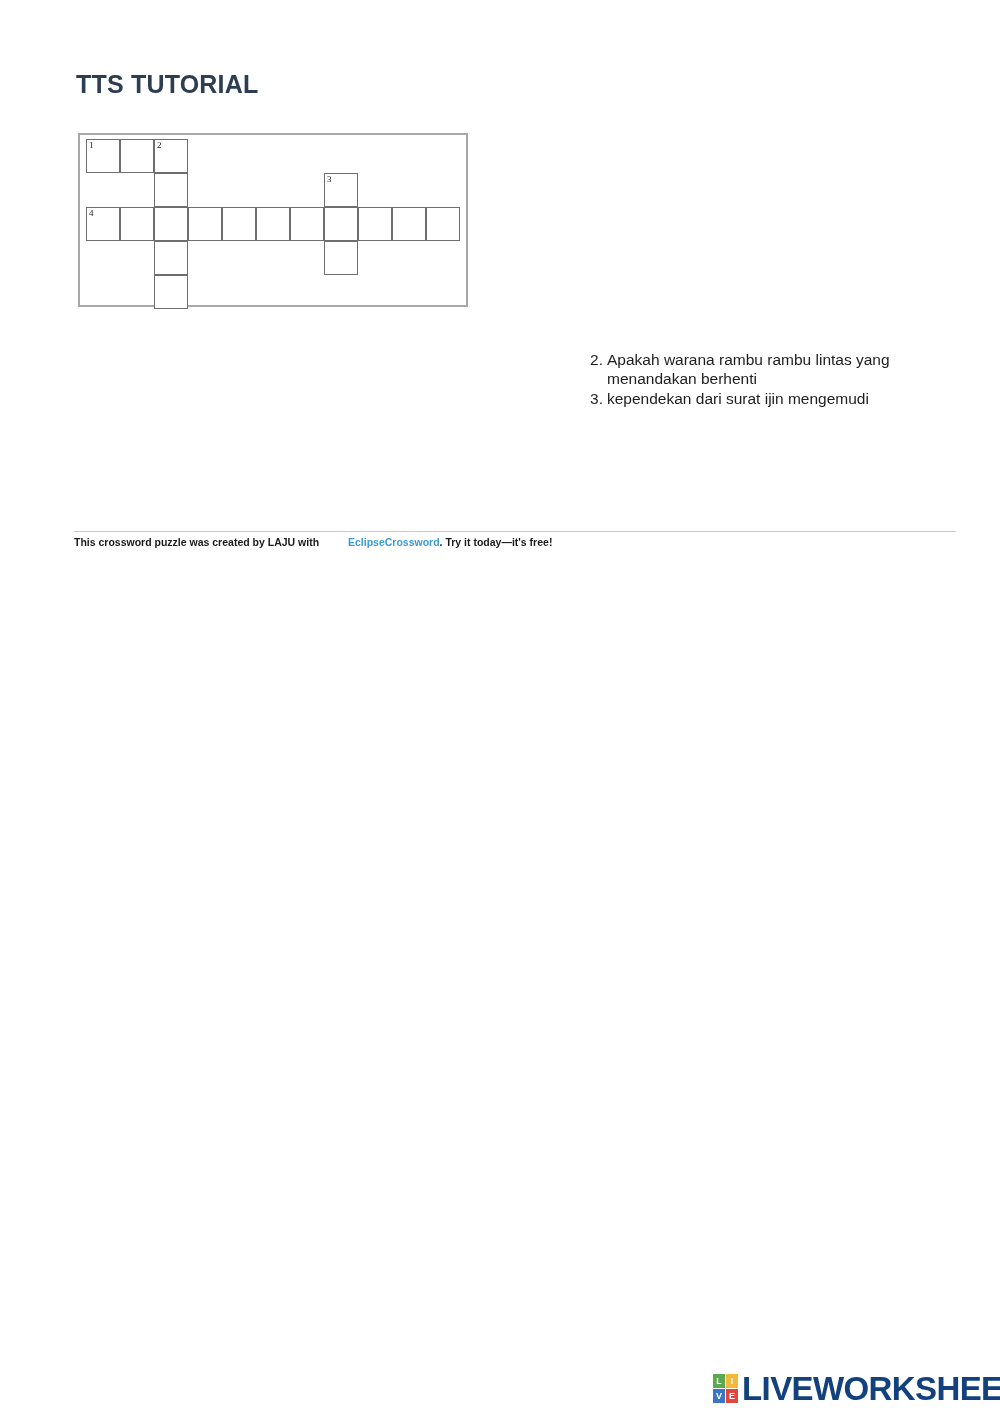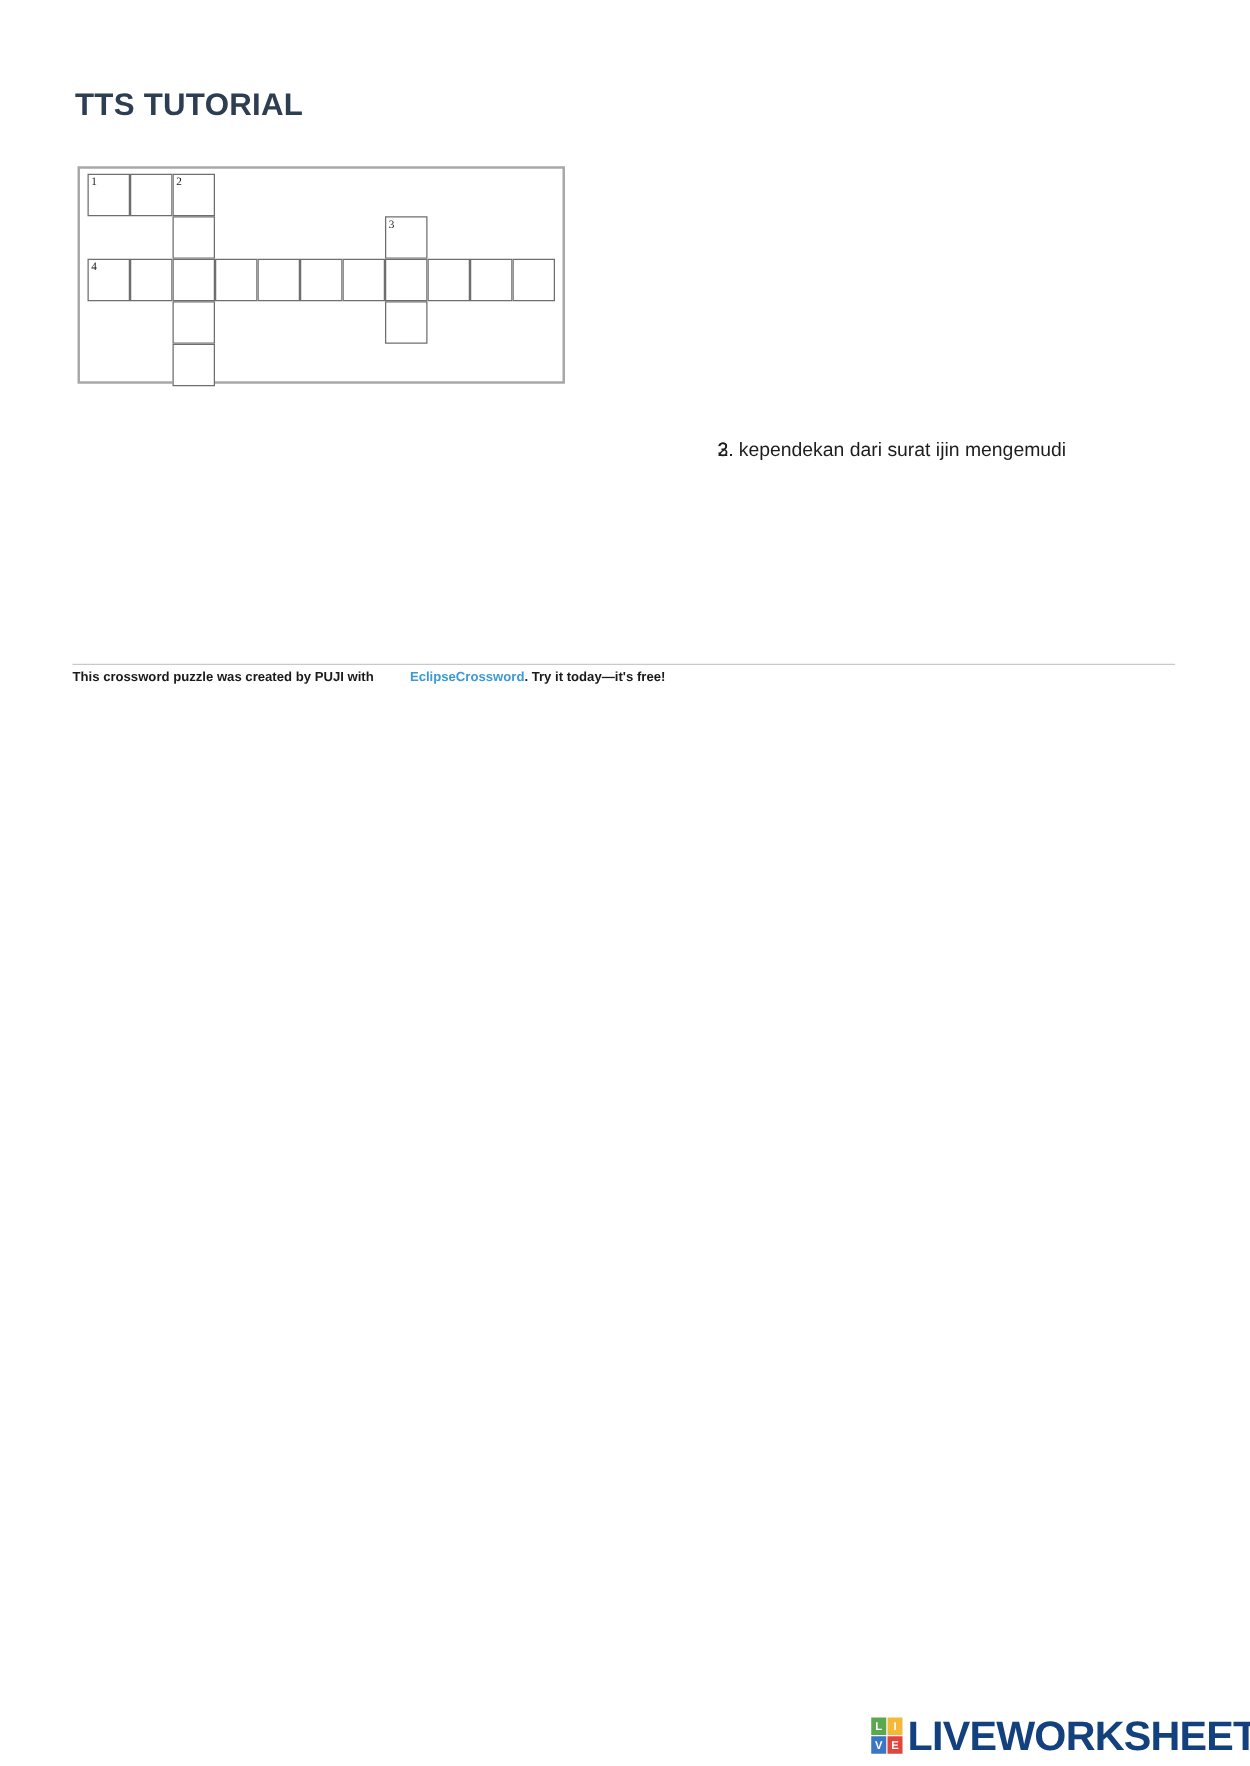--- a/index.html
+++ b/index.html
@@ -12,21 +12,21 @@
     background: #ffffff;
     font-family: "Liberation Sans", sans-serif;
     color: #222222;
     position: relative;
     overflow: hidden;
   }
 
   
   .sheet {
     position: absolute;
-    left: 0; top: 0;
+    left: 16px; top: 0;
     width: 843px;
     height: 1413px;
     text-decoration: underline;
   }
 
   
   .puzzle-title {
     position: absolute;
     left: 60px;
     top: 70px;
@@ -214,28 +214,28 @@
         <div class="cell" style="left: 346px; top: 72px;"></div>
         <div class="cell" style="left: 74px; top: 106px;"></div>
         <div class="cell" style="left: 244px; top: 106px;"></div>
         <div class="cell" style="left: 74px; top: 140px;"></div>
       </div>
   </div>
 
 
   <div class="clues-down">
     <ol class="clue-list" id="down-list">
-        <li><span class="clue-num">2.</span></li>
+        <li><span class="clue-num">2.</span><span>Apakah warana rambu rambu lintas yang menandakan berhenti</span></li>
         <li><span class="clue-num">3.</span><span>kependekan dari surat ijin mengemudi</span></li>
       </ol>
   </div>
 
   <div class="attrib-rule"></div>
   <div class="attrib">
-    <span>This crossword puzzle was created by PUJI with </span><span class="link">EclipseCrossword</span><span>. Try it today—it's free!</span>
+    <span>This crossword puzzle was created by LAJU with </span><span class="link">EclipseCrossword</span><span>. Try it today—it's free!</span>
   </div>
 
   <div class="lw-logo">
     <div class="lw-tiles">
       <div class="lw-tile t-l">L</div>
       <div class="lw-tile t-i">I</div>
       <div class="lw-tile t-v">V</div>
       <div class="lw-tile t-e">E</div>
     </div>
     <div class="lw-wordmark">LIVEWORKSHEETS</div>

